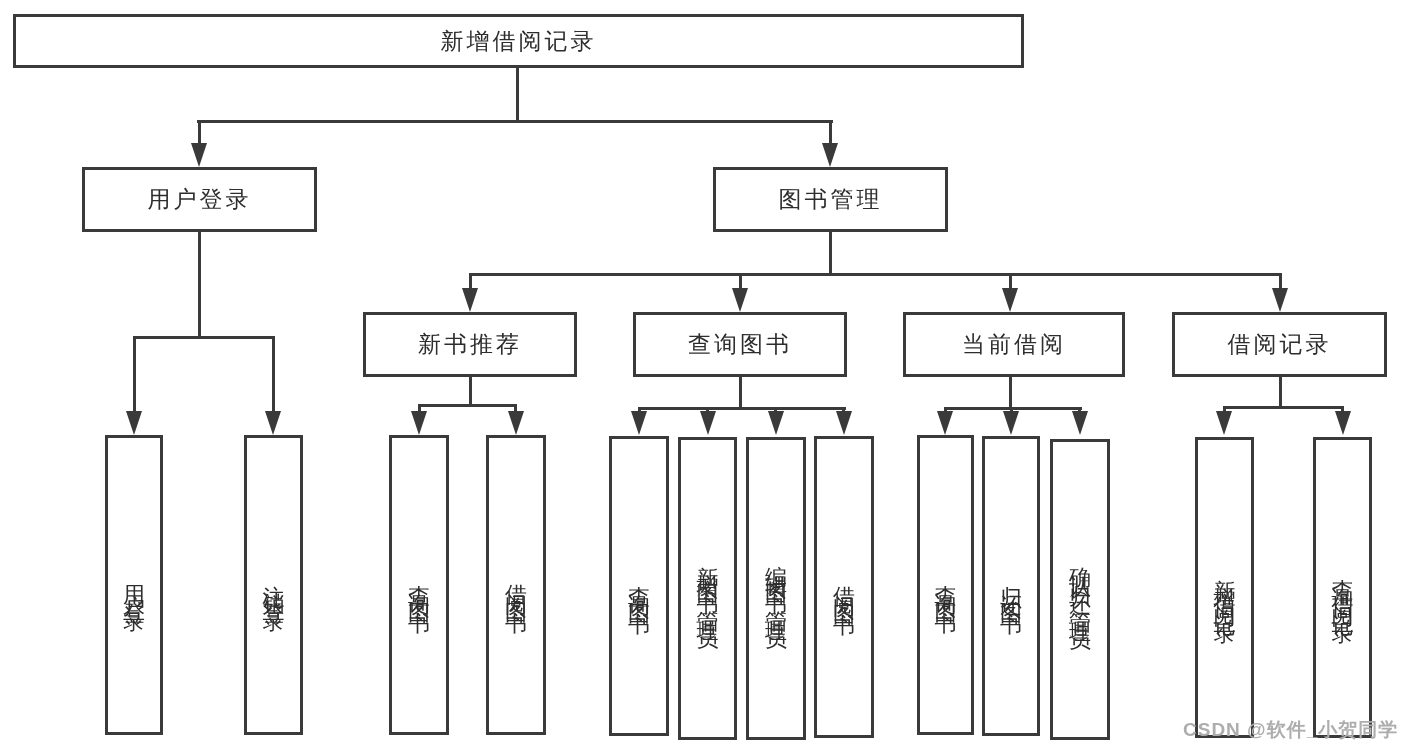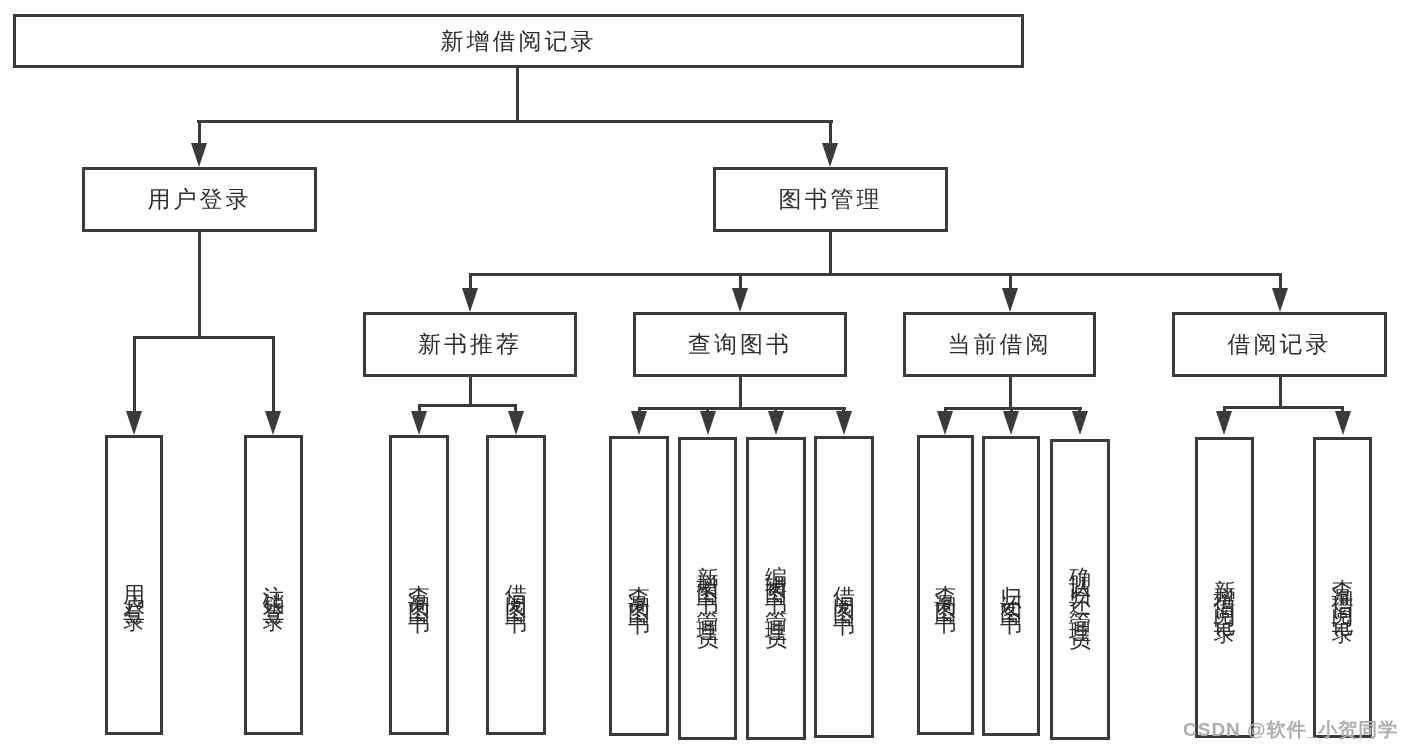--- a/index.html
+++ b/index.html
@@ -64,21 +64,21 @@
   </div>
 
   <div class="box hbox" style="left:363px;top:312px;width:214px;height:65px">
     <span>新书推荐</span>
   </div>
 
   <div class="box hbox" style="left:633px;top:312px;width:214px;height:65px">
     <span>查询图书</span>
   </div>
 
-  <div class="box hbox" style="left:903px;top:312px;width:193px;height:65px">
+  <div class="box hbox" style="left:903px;top:312px;width:222px;height:65px">
     <span>当前借阅</span>
   </div>
 
   <div class="box hbox" style="left:1172px;top:312px;width:215px;height:65px">
     <span>借阅记录</span>
   </div>
 
   <div class="box vbox" style="left:105px;top:435px;width:58px;height:300px">
     <span>用户登录</span>
   </div>

